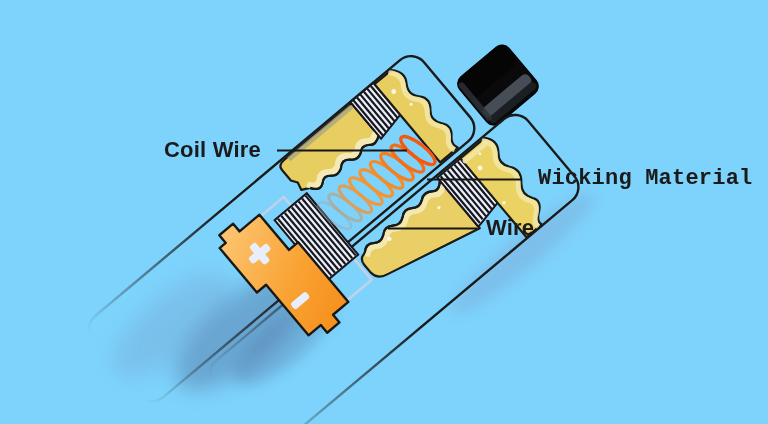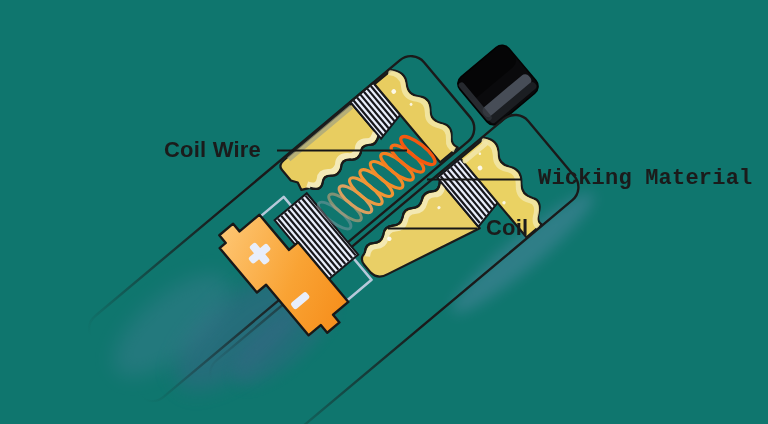--- a/index.html
+++ b/index.html
@@ -1,18 +1,18 @@
 <!DOCTYPE html>
 <html><head>
 <meta charset="utf-8">
 <style>
   html,body{margin:0;padding:0;background:#a5c3f7;}
   .stage{
     position:relative;width:768px;height:424px;overflow:hidden;
-    background:#0f766e;
+    background:#7dd3fc;
     font-family:"Liberation Sans",sans-serif;
   }
   .stage svg{position:absolute;left:0;top:0;}
   .label{
     position:absolute;font-size:22px;font-weight:700;color:#1b1b1b;
     letter-spacing:.2px;white-space:nowrap;line-height:26px;
   }
   .label-coil{left:164px;top:137px;}
   .label-wick{left:538px;top:166px;font-family:Liberation Mono, monospace;}
   .label-port{left:486px;top:215px;}
@@ -153,14 +153,14 @@
 
   <g stroke="#161616" stroke-width="2.2">
     <line x1="277" y1="150.5" x2="407" y2="150.5"></line>
     <line x1="427" y1="179.5" x2="521" y2="179.5"></line>
     <line x1="388" y1="228.5" x2="477" y2="228.5"></line>
   </g>
 </svg>
 
 <div class="label label-coil">Coil Wire</div>
 <div class="label label-wick">Wicking Material</div>
-<div class="label label-port">Coil</div>
+<div class="label label-port">Wire</div>
 </div>
 
 </body></html>

